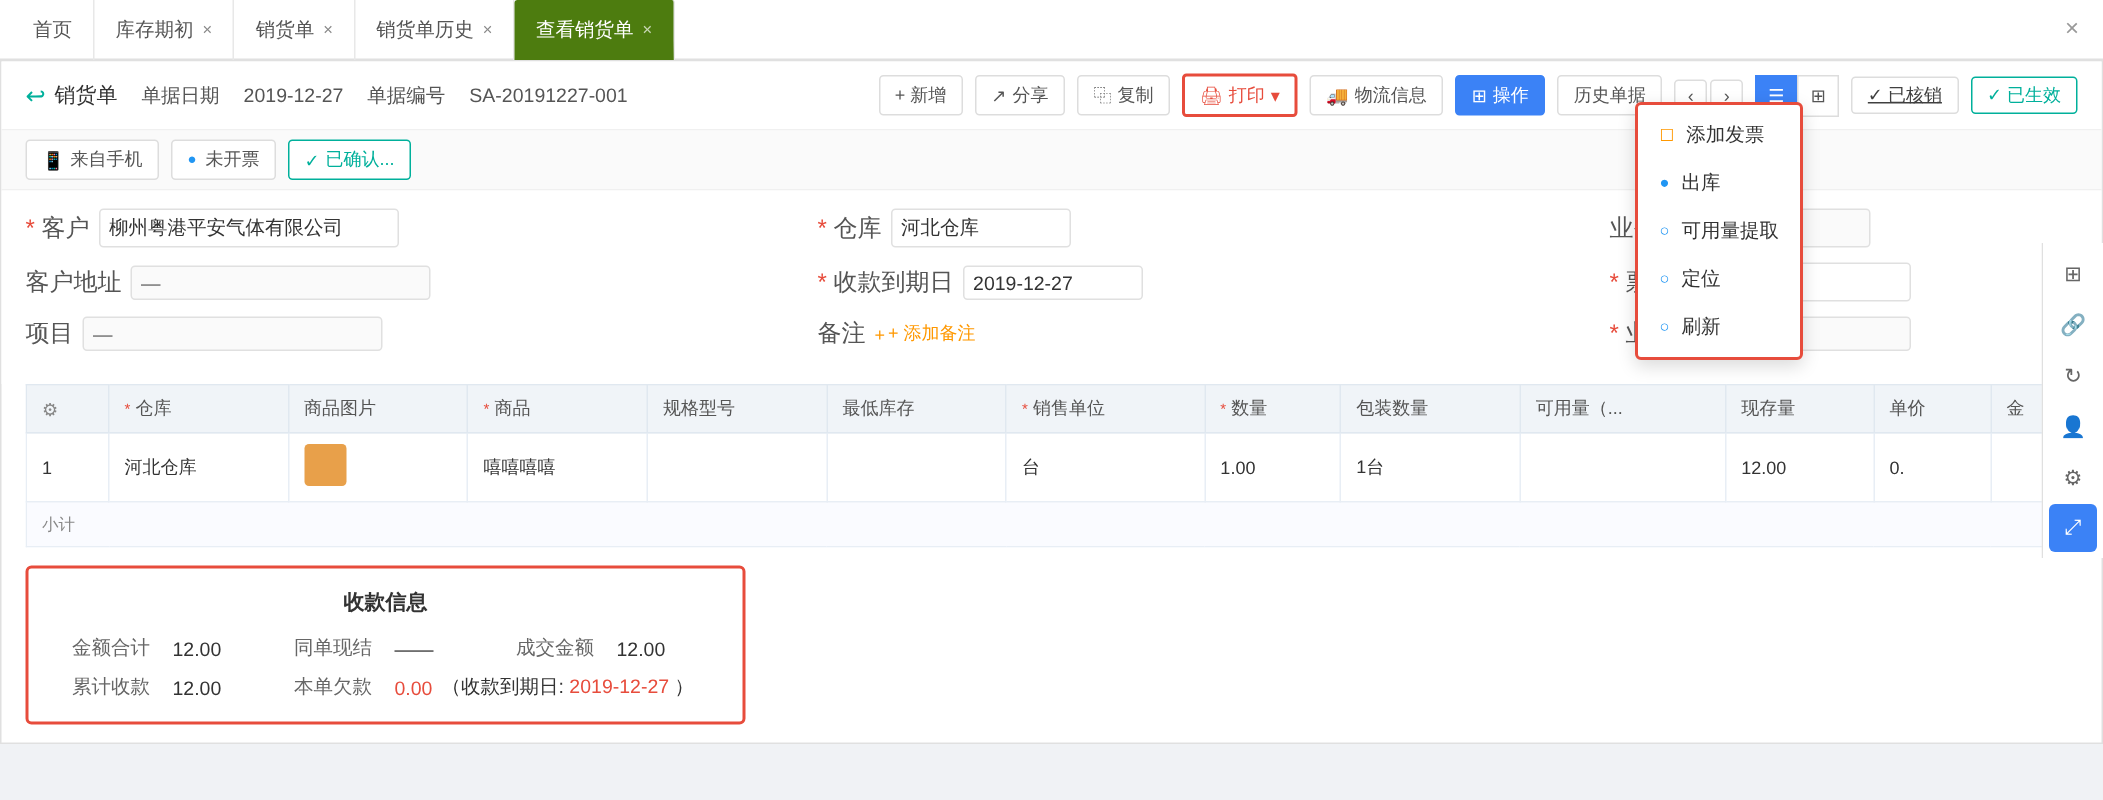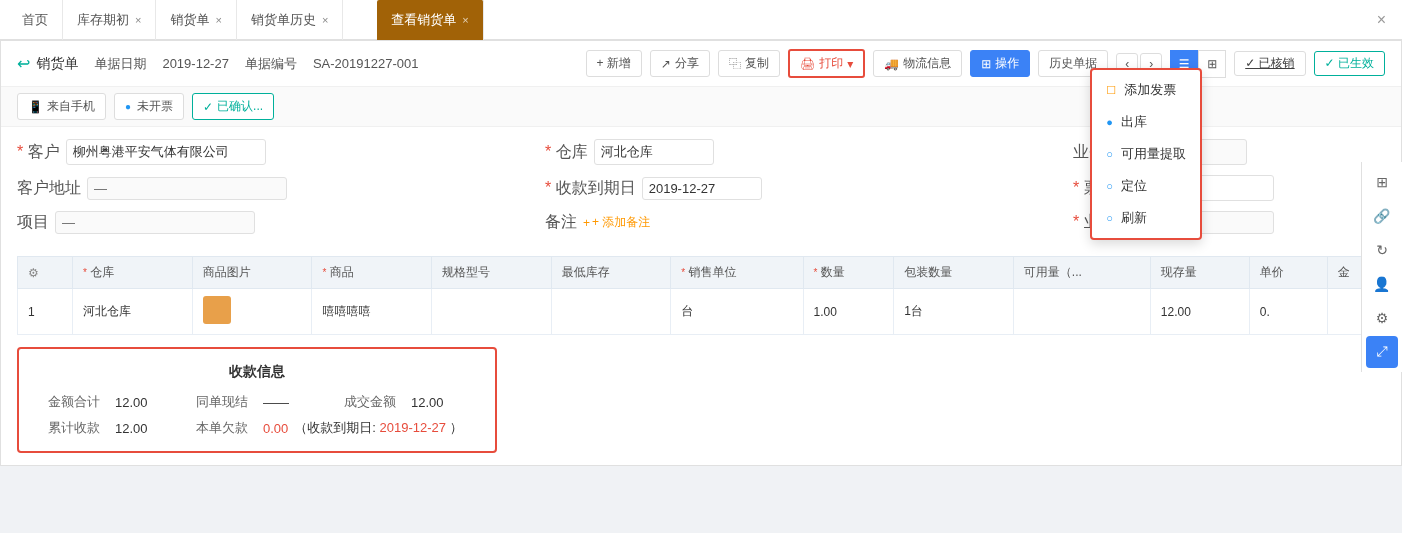--- a/index.html
+++ b/index.html
@@ -10,21 +10,21 @@
       display: flex; align-items: center; background: #fff;
       border-bottom: 1px solid #e0e0e0; height: 40px; padding: 0 8px;
       position: relative;
     }
     .tab-item {
       display: flex; align-items: center; height: 40px; padding: 0 14px;
       cursor: pointer; font-size: 13px; color: #555; border-right: 1px solid #e8e8e8;
       white-space: nowrap;
     }
     .tab-item.active {
-      background: #a16207; color: #fff; border-radius: 2px 2px 0 0; margin-left: 34px;
+      background: #4d7c0f; color: #fff; border-radius: 2px 2px 0 0;
     }
     .tab-item .tab-close {
       margin-left: 6px; font-size: 11px; opacity: 0.7; cursor: pointer;
     }
     .tab-item.active .tab-close { color: #fff; }
     .close-all {
       margin-left: auto; font-size: 16px; color: #999; cursor: pointer; padding: 0 8px;
     }
 
     
@@ -402,20 +402,25 @@
           <td></td>
           <td></td>
           <td>台</td>
           <td>1.00</td>
           <td>1台</td>
           <td></td>
           <td>12.00</td>
           <td>0.</td>
           <td></td>
         </tr>
+        <tr class="subtotal-row">
+          <td colspan="13">
+            <span>小计</span>
+          </td>
+        </tr>
       </tbody>
     </table>
   </div>
 
   <div class="bottom-section">
     <div class="payment-info">
       <div class="payment-title">收款信息</div>
       <div class="payment-grid">
         <div class="payment-row">
           <span class="payment-label">金额合计</span>

